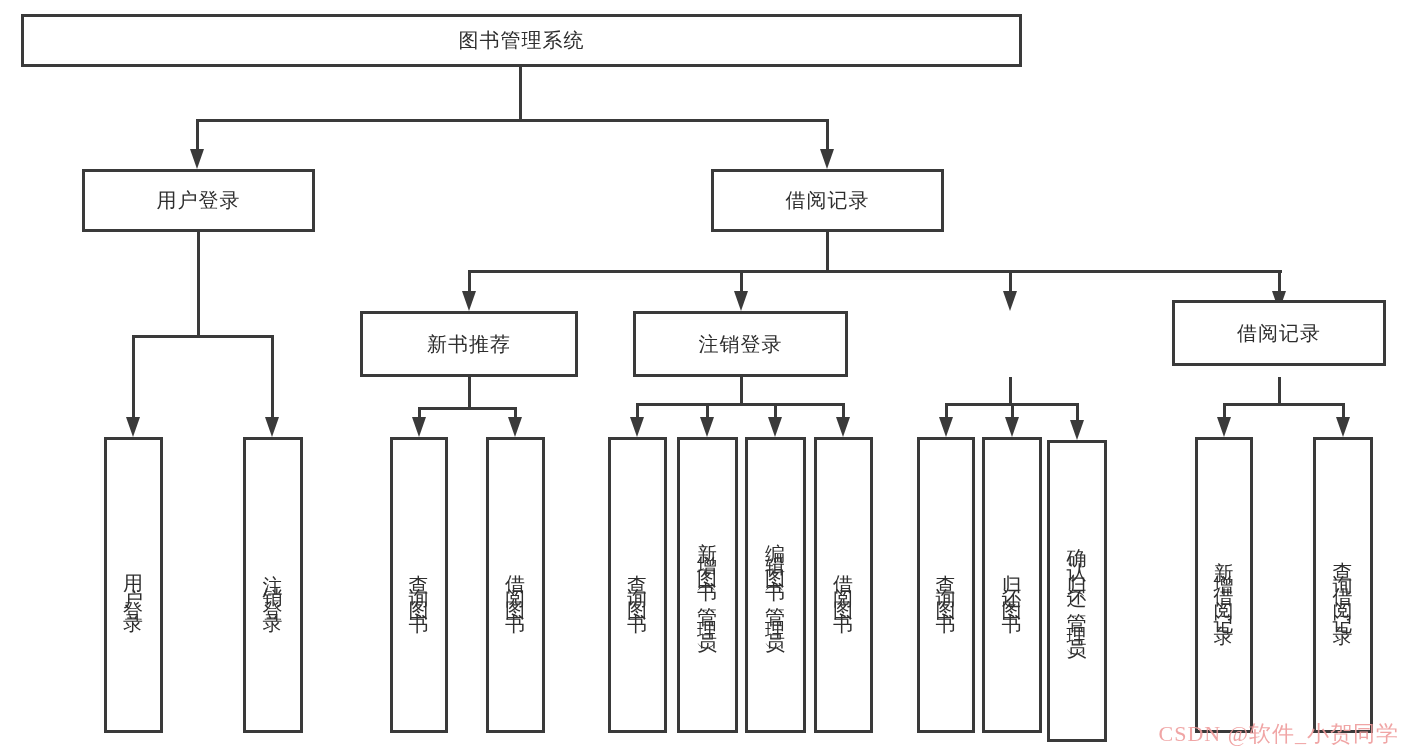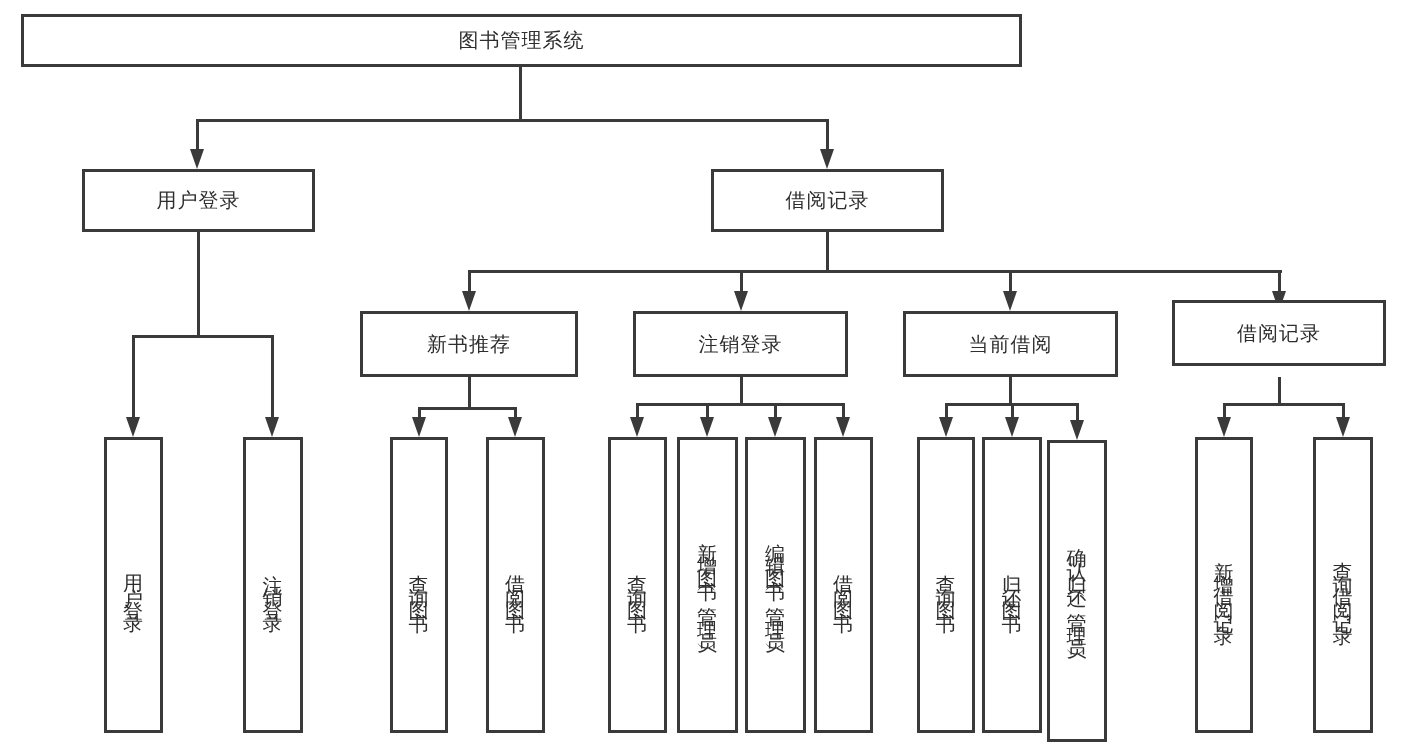--- a/index.html
+++ b/index.html
@@ -67,23 +67,20 @@
   <div class="vline" style="left:1009px;top:270px;height:21px"></div>
   <div class="arrow" style="left:1003px;top:291px"></div>
   <div class="vline" style="left:1278px;top:270px;height:21px"></div>
   <div class="arrow" style="left:1272px;top:291px"></div>
 
   <div class="box hbox" style="left:360px;top:311px;width:218px;height:66px">
     <span>新书推荐</span>
   </div>
   <div class="box hbox" style="left:633px;top:311px;width:215px;height:66px">
     <span>注销登录</span>
-  </div>
-  <div class="box hbox" style="left:903px;top:311px;width:215px;height:66px">
-    <span>当前借阅</span>
   </div>
   <div class="box hbox" style="left:1172px;top:300px;width:214px;height:66px">
     <span>借阅记录</span>
   </div>
 
   <div class="vline" style="left:468px;top:377px;height:30px"></div>
   <div class="hline" style="left:418px;top:407px;width:99px"></div>
   <div class="vline" style="left:418px;top:407px;height:10px"></div>
   <div class="arrow" style="left:412px;top:417px"></div>
   <div class="vline" style="left:514px;top:407px;height:10px"></div>
@@ -153,14 +150,15 @@
     <span>确认归还（管理员）</span>
   </div>
 
   <div class="box vbox" style="left:1195px;top:437px;width:58px;height:296px">
     <span>新增借阅记录</span>
   </div>
   <div class="box vbox" style="left:1313px;top:437px;width:60px;height:296px">
     <span>查询借阅记录</span>
   </div>
 
+  <div class="watermark" style="color: rgba(238, 155, 155, 0.9);">CSDN @软件_小贺同学</div>
 
 </div>
 
 </body></html>

